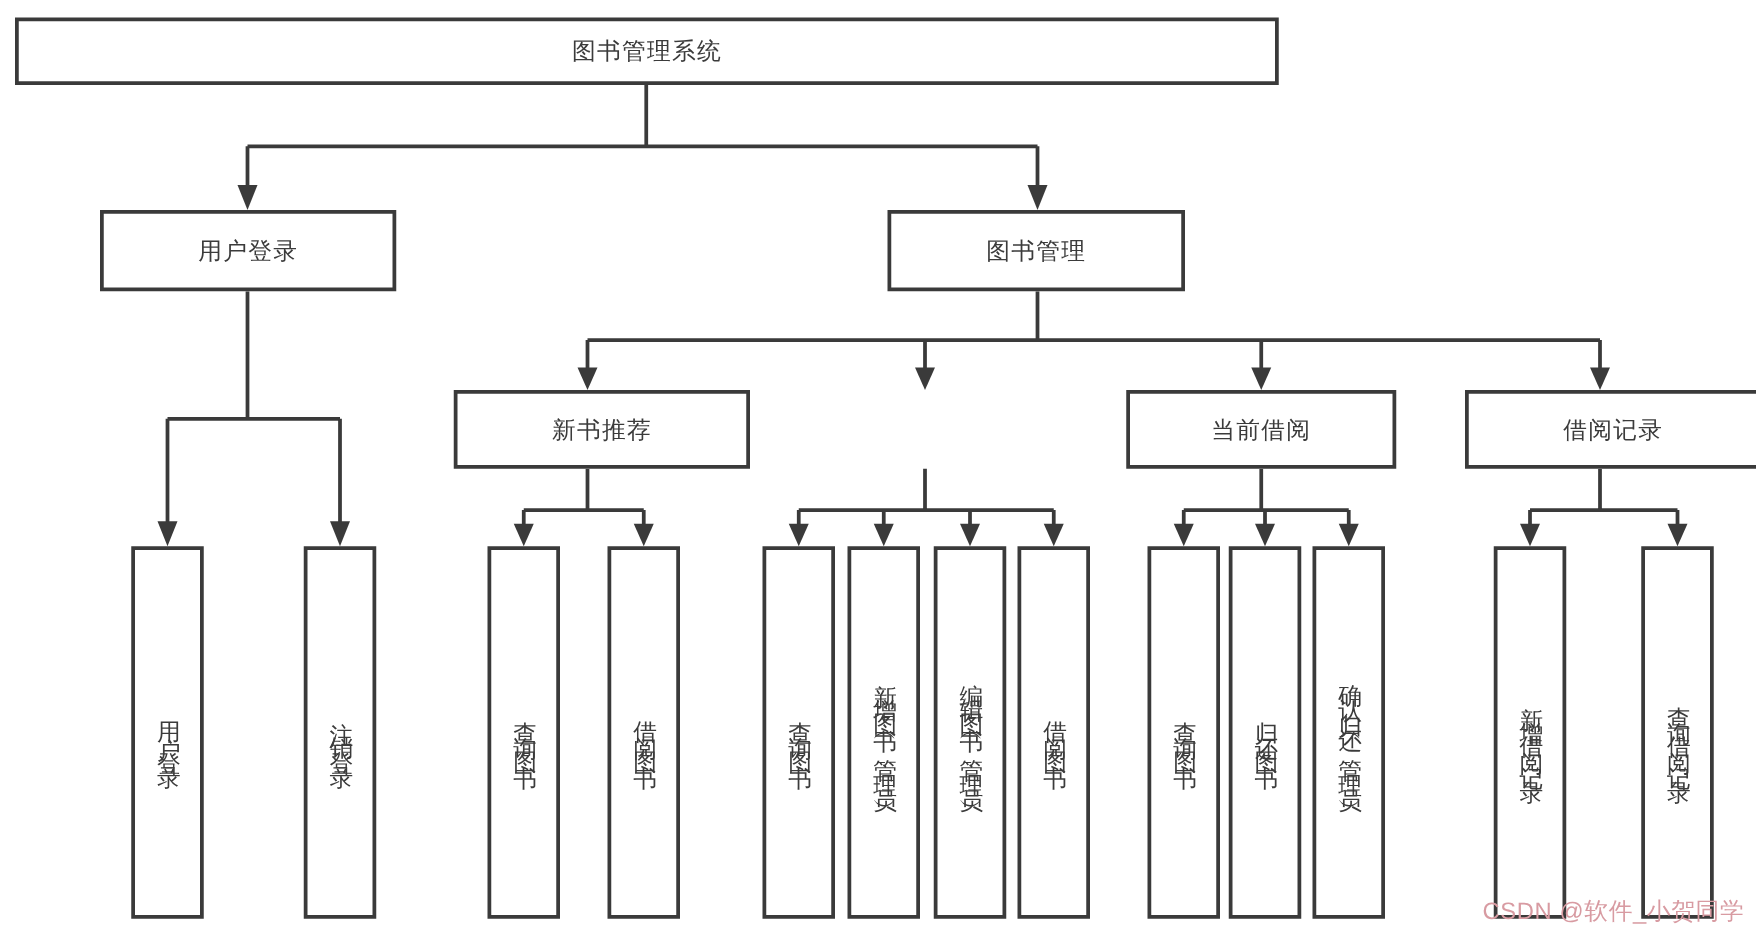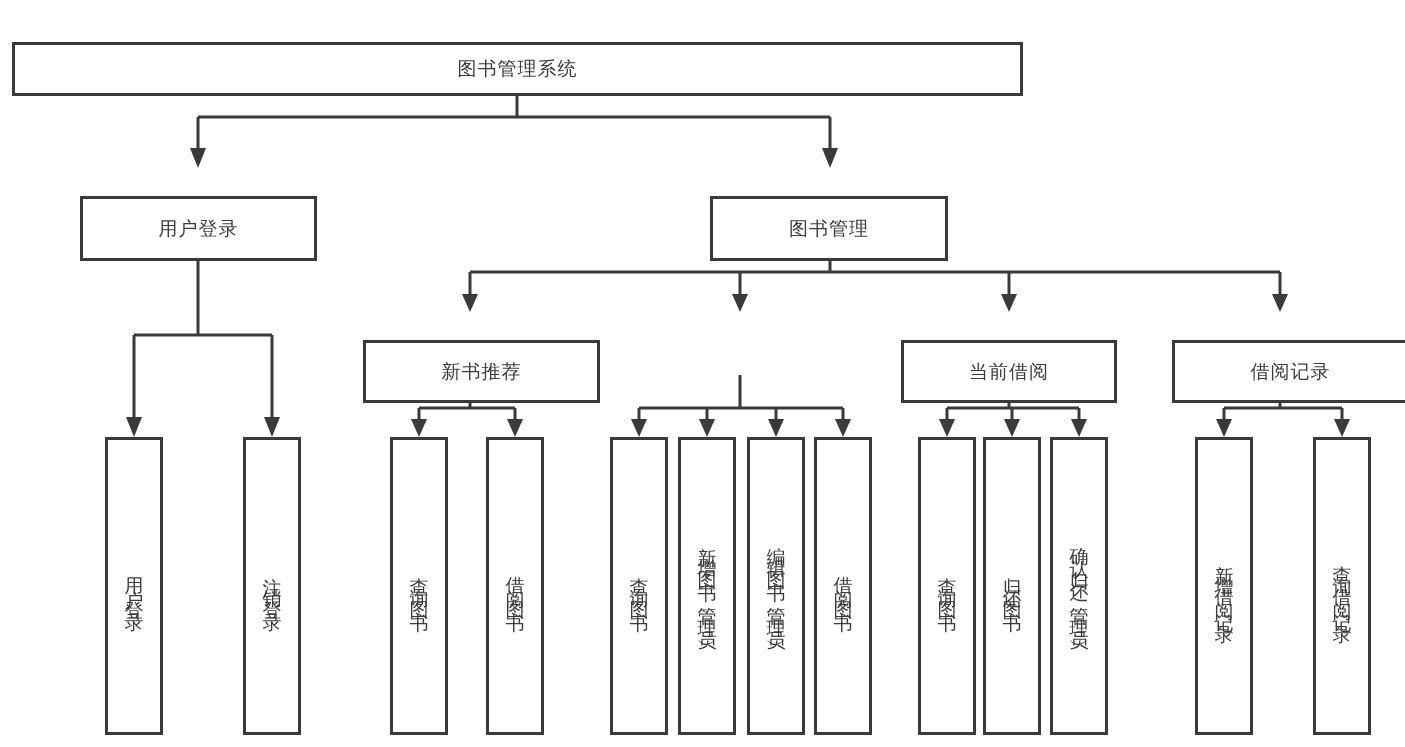--- a/index.html
+++ b/index.html
@@ -26,21 +26,20 @@
     position: absolute;
     box-sizing: border-box;
     border: 3px solid #3a3a3a;
     background: #ffffff;
     display: flex;
     align-items: center;
     justify-content: center;
     font-size: 19px;
     letter-spacing: 1px;
     color: #3b3b3b;
-    margin-top: 28px;
   }
   .node-root    { left: 12px;   top: 14px;  width: 1011px; height: 54px; }
   .node-l2-a    { left: 80px;   top: 168px; width: 237px;  height: 65px; }
   .node-l2-b    { left: 710px;  top: 168px; width: 238px;  height: 65px; }
   .node-l3      { top: 312px; height: 63px; width: 237px; }
   .node-l3-a    { left: 363px; }
   .node-l3-b    { left: 633px; }
   .node-l3-c    { left: 901px;  width: 216px; }
   .node-l3-d    { left: 1172px; }
   .leaf {
@@ -185,14 +184,15 @@
   <div class="leaf leaf-11">
     <span>确认归还（管理员）</span>
   </div>
   <div class="leaf leaf-12">
     <span>新增借阅记录</span>
   </div>
   <div class="leaf leaf-13">
     <span>查询借阅记录</span>
   </div>
 
+  <div class="watermark">CSDN @软件_小贺同学</div>
 
 </div>
 
 </body></html>

